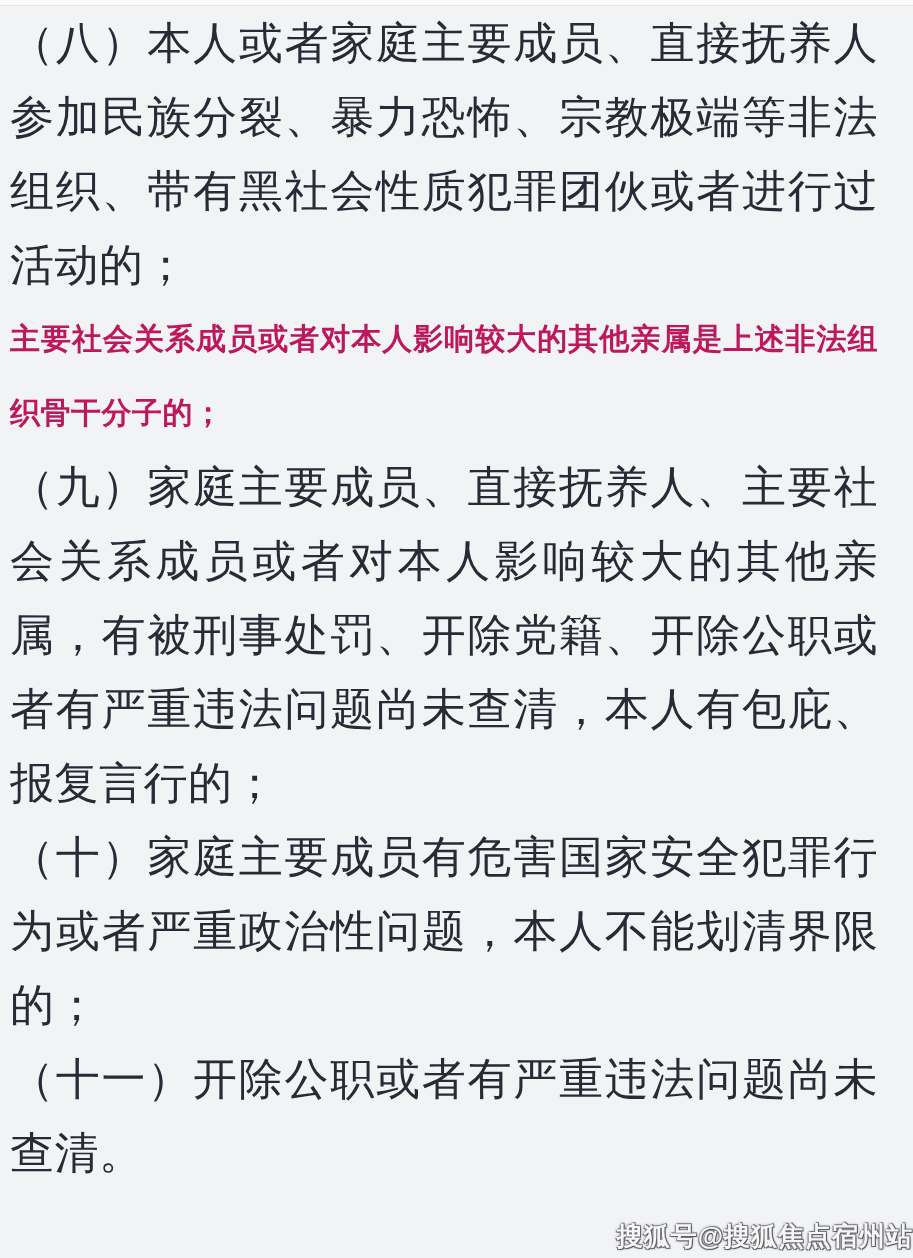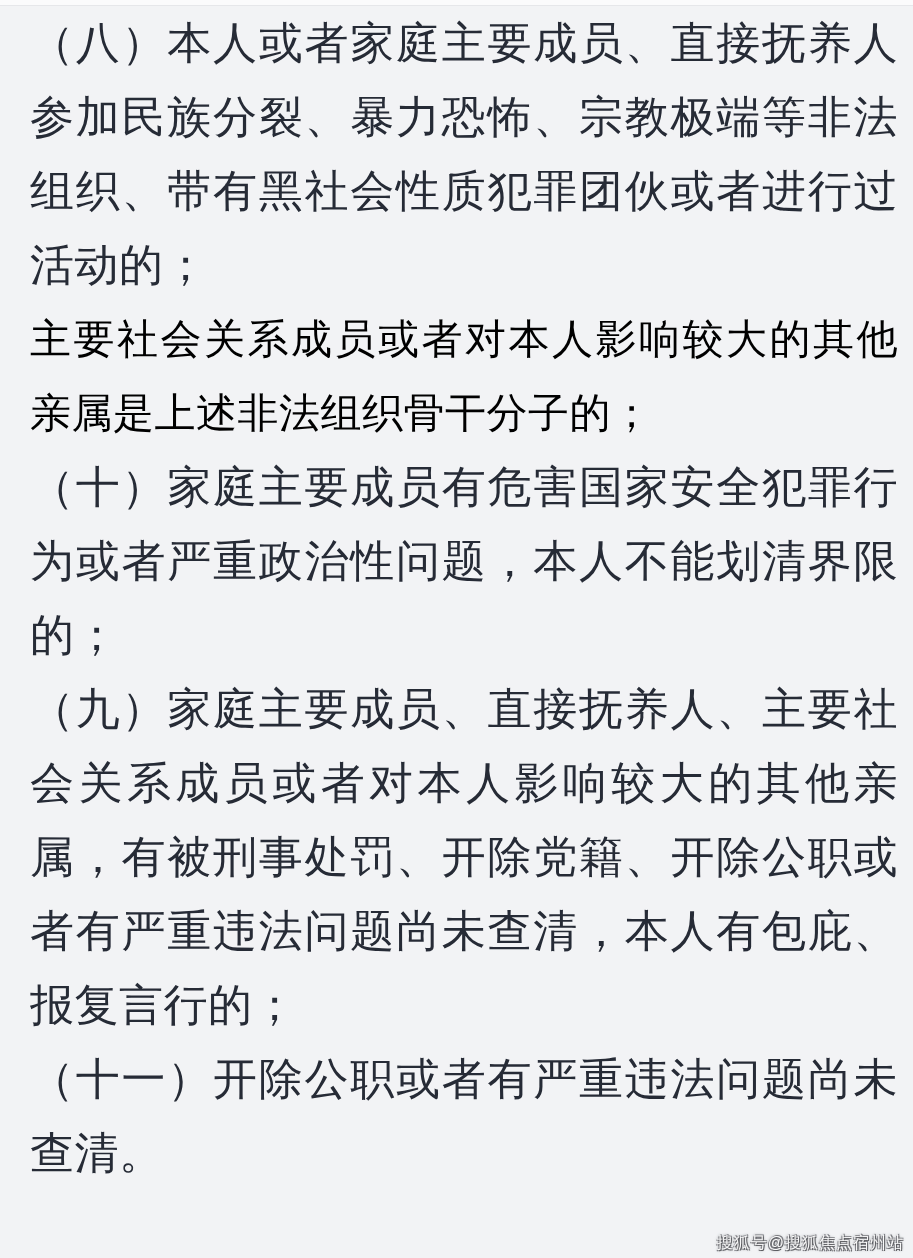--- a/index.html
+++ b/index.html
@@ -18,69 +18,68 @@
     width: 913px;
     height: 6px;
     background: #fbfbfc;
     border-bottom: 1px solid #e6e7ea;
     box-sizing: border-box;
   }
   .doc {
     padding: 0 13px 0 10px;
     box-sizing: border-box;
     width: 891px;
-    margin-left: 20px;
   }
   p.clause {
     margin: 0;
     font-size: 44px;
     line-height: 74px;
     font-weight: 400;
     color: #262b36;
     text-align: justify;
     text-justify: inter-character;
     letter-spacing: 0.5px;
     word-break: normal;
   }
   p.clause.emphasis {
-    font-size: 41px;
-    font-weight: 400;
-    color: #000000;
+    font-size: 30px;
+    font-weight: 700;
+    color: #be185d;
   }
   .mt-a { margin-top: 1px; }
   .mt-b { margin-top: 47px; }
   .mt-c { margin-top: 72px; }
   .mt-d { margin-top: 3px; }
   .mt-e { margin-top: 16px; }
   .watermark {
     position: absolute;
-    right: 9px;
+    right: 0;
     bottom: 4px;
-    font-size: 16px;
-    font-weight: 400;
+    font-size: 26px;
+    font-weight: 700;
     letter-spacing: 1px;
     color: rgba(255,255,255,0.95);
     text-shadow:
       1px 1px 0 #5c5d61,
       -1px 1px 0 #7a7b80,
       1px -1px 0 #7a7b80,
       0 0 3px #55565a;
     white-space: nowrap;
   }
 </style>
 </head>
 <body>
 
 <div class="top-edge"></div>
 
 <div class="doc">
   <p class="clause mt-a">（八）本人或者家庭主要成员、直接抚养人参加民族分裂、暴力恐怖、宗教极端等非法组织、带有黑社会性质犯罪团伙或者进行过活动的；</p>
 
   <p class="clause emphasis mt-b">主要社会关系成员或者对本人影响较大的其他亲属是上述非法组织骨干分子的；</p>
 
+  <p class="clause mt-c">（九）家庭主要成员、直接抚养人、主要社会关系成员或者对本人影响较大的其他亲属，有被刑事处罚、开除党籍、开除公职或者有严重违法问题尚未查清，本人有包庇、报复言行的；</p>
+
   <p class="clause mt-d">（十）家庭主要成员有危害国家安全犯罪行为或者严重政治性问题，本人不能划清界限的；</p>
-
-  <p class="clause mt-c">（九）家庭主要成员、直接抚养人、主要社会关系成员或者对本人影响较大的其他亲属，有被刑事处罚、开除党籍、开除公职或者有严重违法问题尚未查清，本人有包庇、报复言行的；</p>
 
   <p class="clause mt-e">（十一）开除公职或者有严重违法问题尚未查清。</p>
 </div>
 
 <div class="watermark">搜狐号@搜狐焦点宿州站</div>
 
 </body></html>

